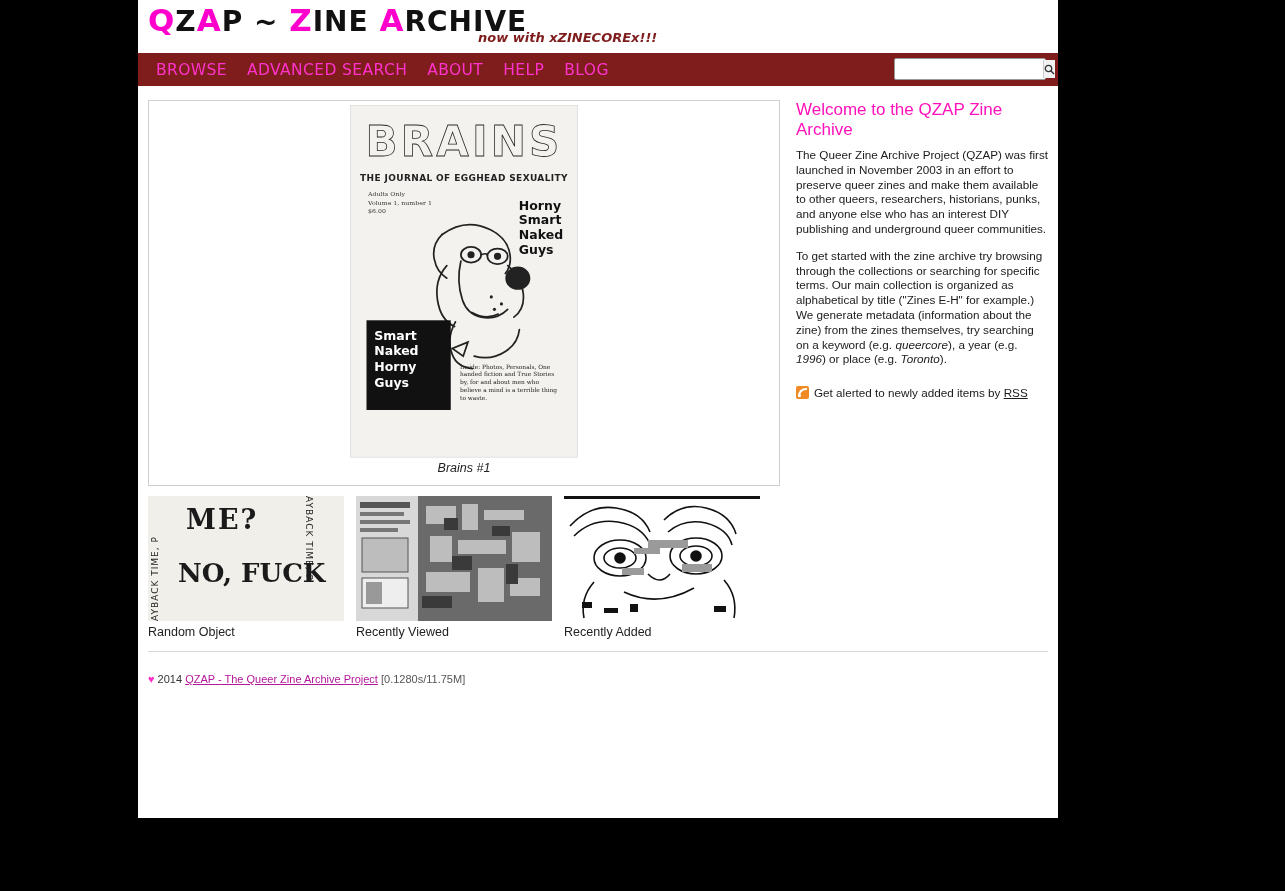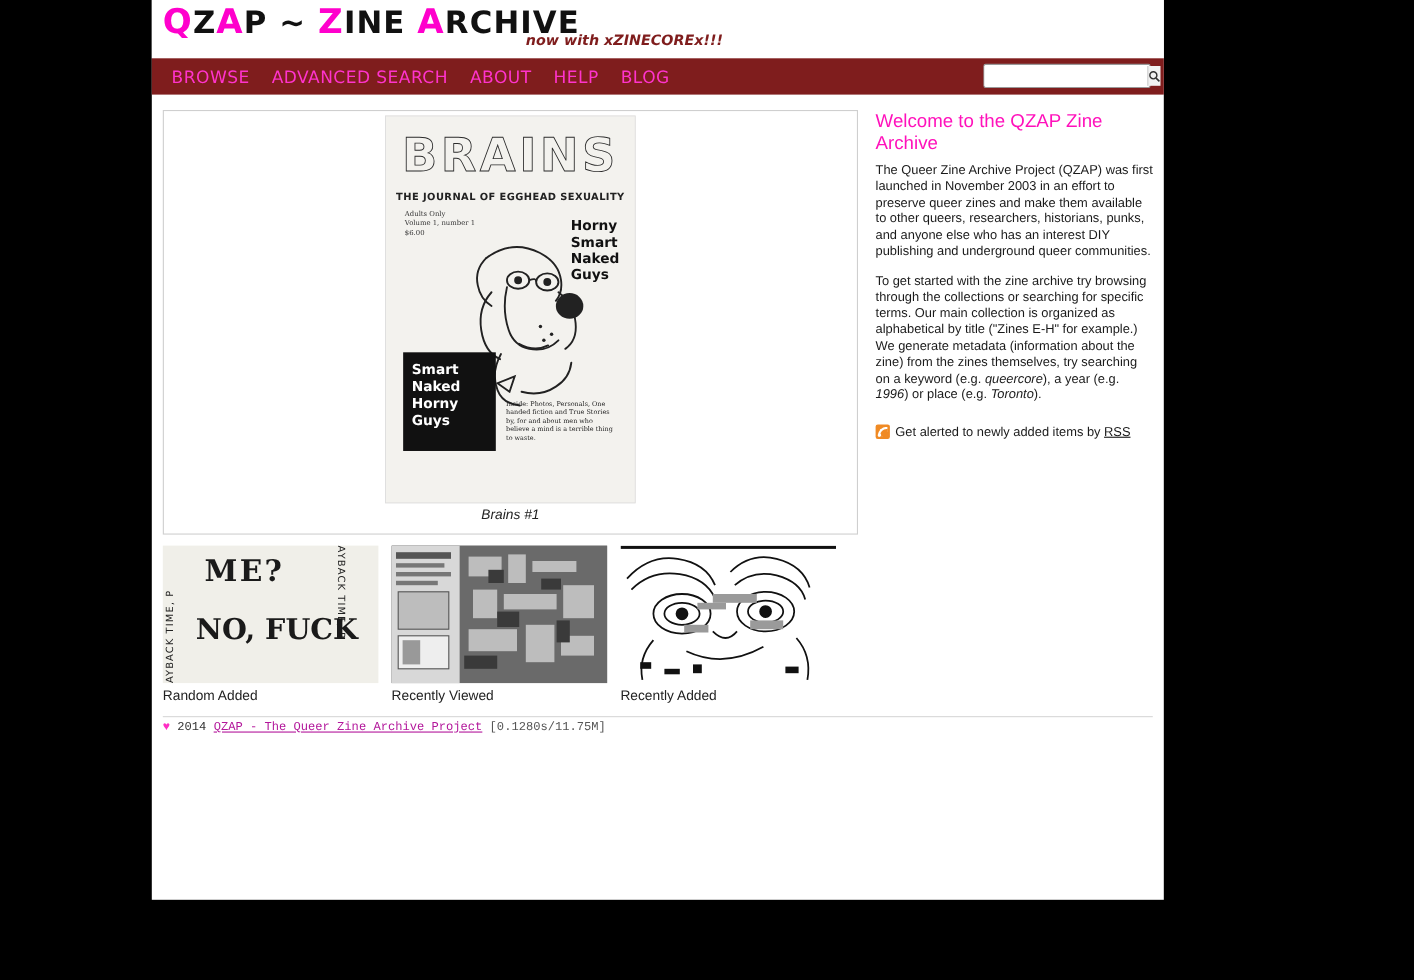--- a/index.html
+++ b/index.html
@@ -292,24 +292,23 @@
     border-right: none;
     border-bottom: none;
     border-top-left-radius: 8px;
   }
   .rss-text { font-size: 11.7px; color: #1a1a1a; }
   .rss-text a { color: #1a1a1a; text-decoration: underline; }
   
   .footer {
     border-top: 1px solid #d8d8d8;
     margin: 12px 10px 0 10px;
-    padding: 4px 0 8px 0;
+    padding: 21px 0 8px 0;
     font-size: 11px;
     color: #333;
-    font-family: Liberation Mono, monospace;
   }
   .footer .heart { color: #ff2ec4; }
   .footer a { color: #b3179b; text-decoration: underline; }
   .footer .stats { color: #555; }
   
   .t1 { background:#f0efe9; }
   .t1 .big-q {
     position:absolute; left: 38px; top: 8px;
     font-family: "DejaVu Serif", serif;
     font-size: 27px; font-weight: bold; color:#1a1a1a;
@@ -412,21 +411,21 @@
       </div>
 
       <div class="thumbs">
         <div class="thumb-cell">
           <div class="thumb-img t1">
             <div class="vert-l">AYBACK TIME, P</div>
             <div class="vert-r">AYBACK TIME, P</div>
             <div class="big-q">ME?</div>
             <div class="sec">NO, FUCK</div>
           </div>
-          <div class="thumb-label">Random Added</div>
+          <div class="thumb-label">Random Object</div>
         </div>
 
         <div class="thumb-cell">
           <div class="thumb-img t2">
             <svg width="196" height="125" viewBox="0 0 196 125">
               <rect width="196" height="125" fill="#767676"></rect>
               <rect x="0" y="0" width="62" height="125" fill="#d8d8d8"></rect>
               <rect x="4" y="6" width="50" height="6" fill="#555"></rect>
               <rect x="4" y="16" width="44" height="4" fill="#777"></rect>
               <rect x="4" y="24" width="50" height="4" fill="#777"></rect>

